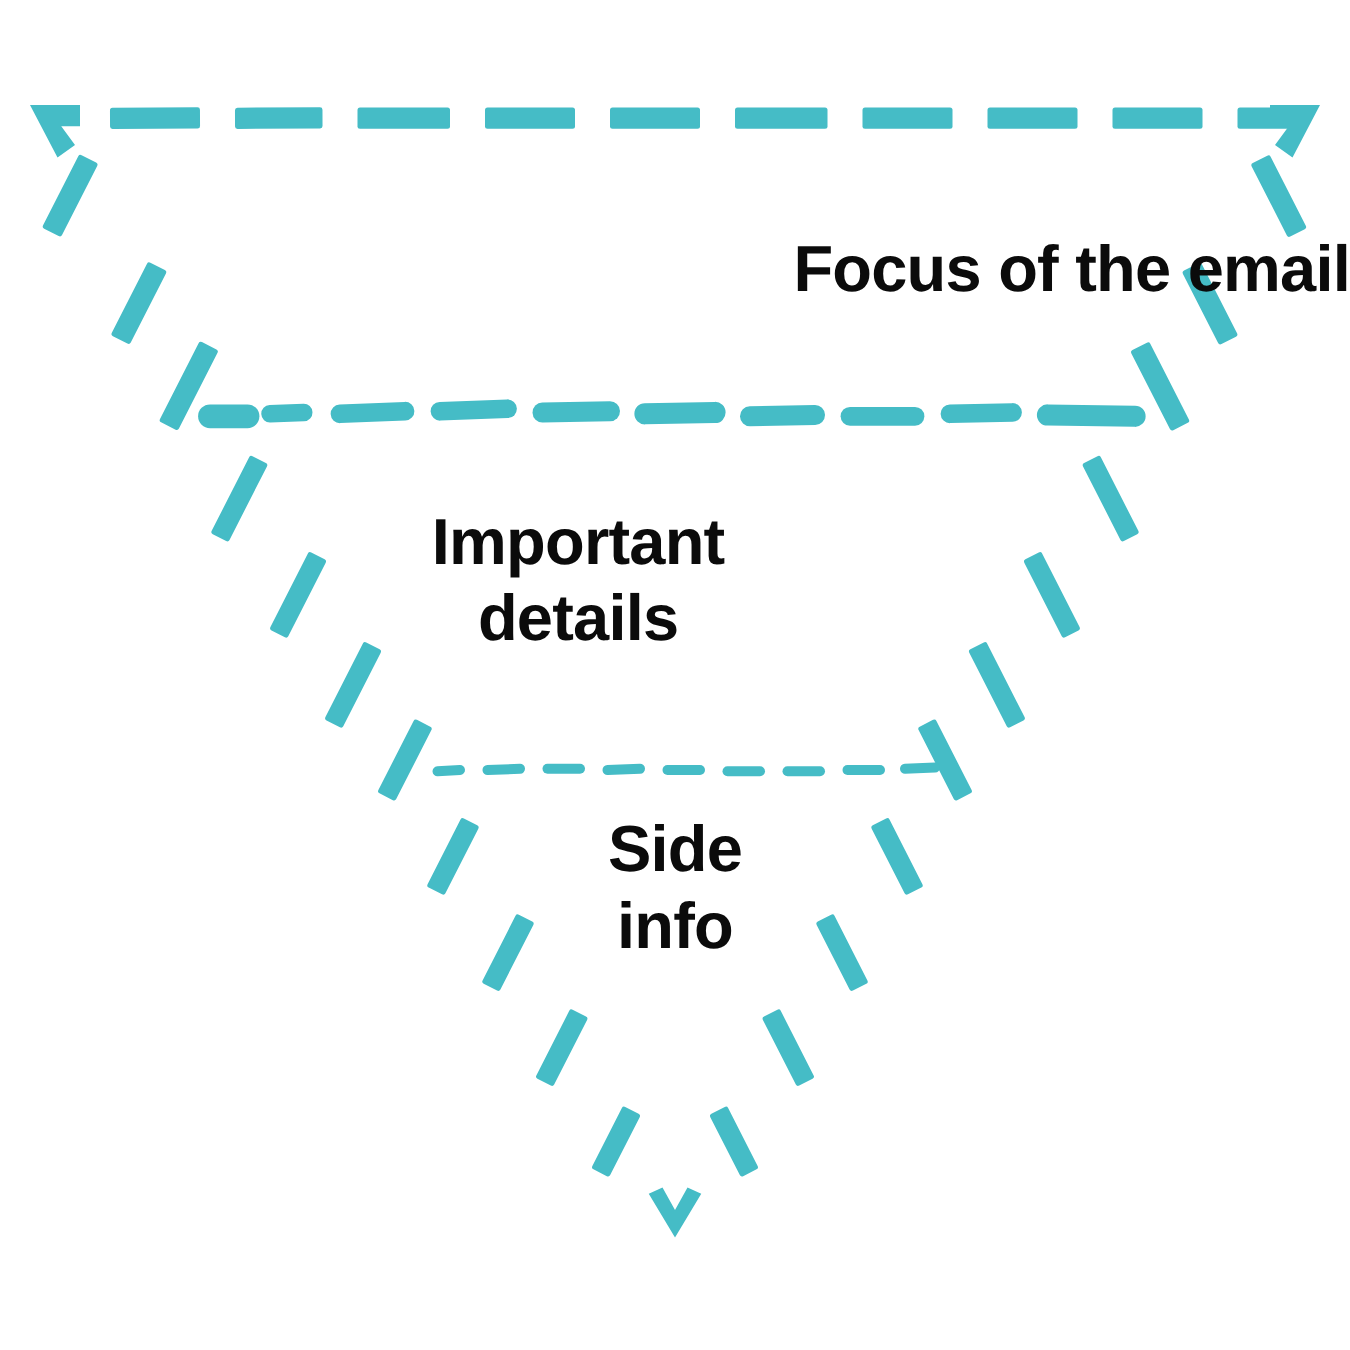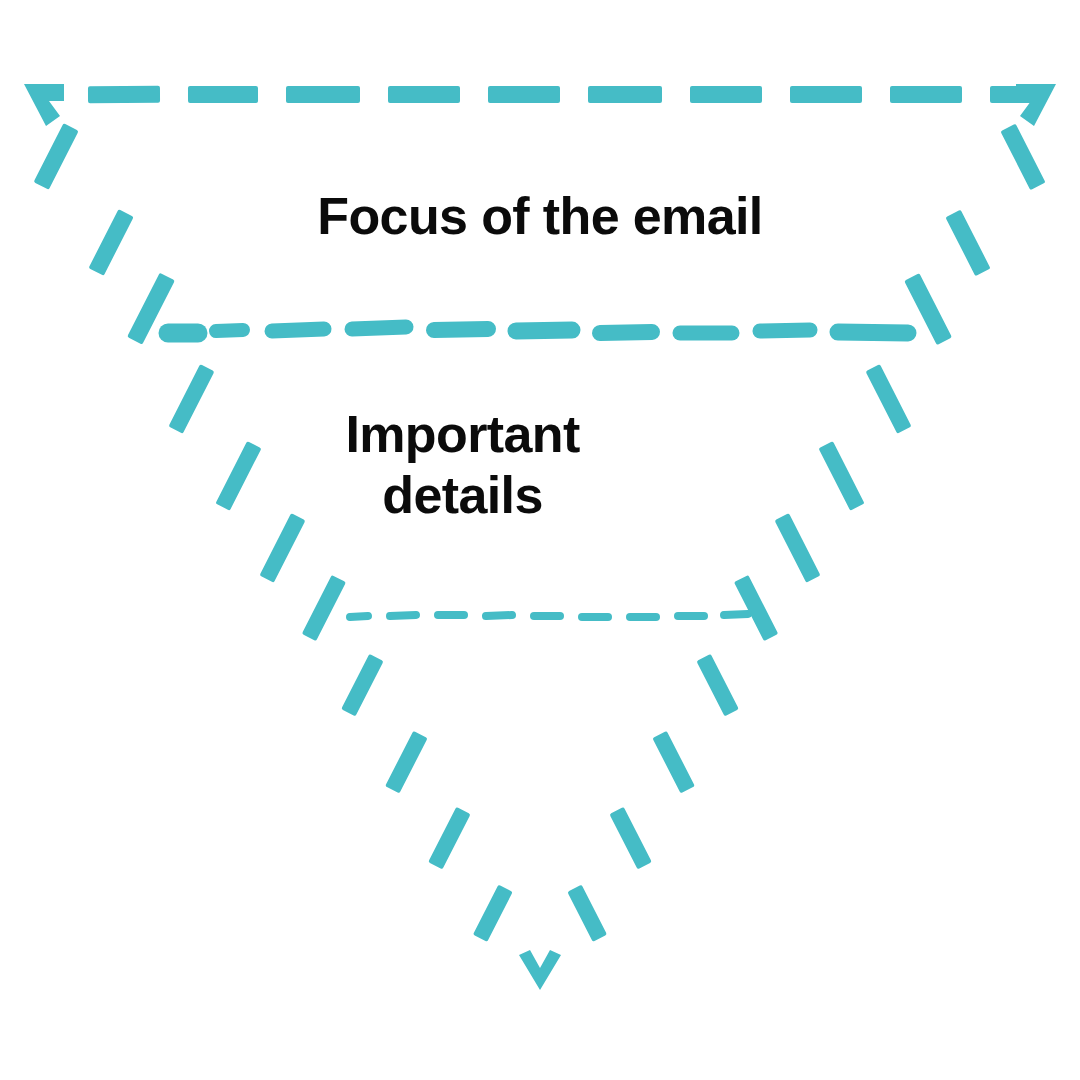--- a/index.html
+++ b/index.html
@@ -37,20 +37,21 @@
     letter-spacing: -0.012em;
     line-height: 1.18;
     white-space: pre-line;
     user-select: none;
   }
   #label-tier-1 {
     left: 0;
     width: 1080px;
     top: 186px;
     font-size: 52px;
+    text-align: right;
   }
   #label-tier-2 {
     left: 0;
     width: 925px;
     top: 404px;
     font-size: 52px;
   }
   #label-tier-3 {
     left: 0;
     width: 1080px;
@@ -156,14 +157,16 @@
       <path d="M 519 955 L 540 990 L 561 955 L 550 950 L 540 968 L 530 950 Z"></path>
     </g>
 
   </svg>
 
   <div class="tier-label" id="label-tier-1">Focus of the email</div>
 
   <div class="tier-label" id="label-tier-2">Important
 details</div>
 
+  <div class="tier-label" id="label-tier-3">Side
+info</div>
 
 </div>
 
 </body></html>

